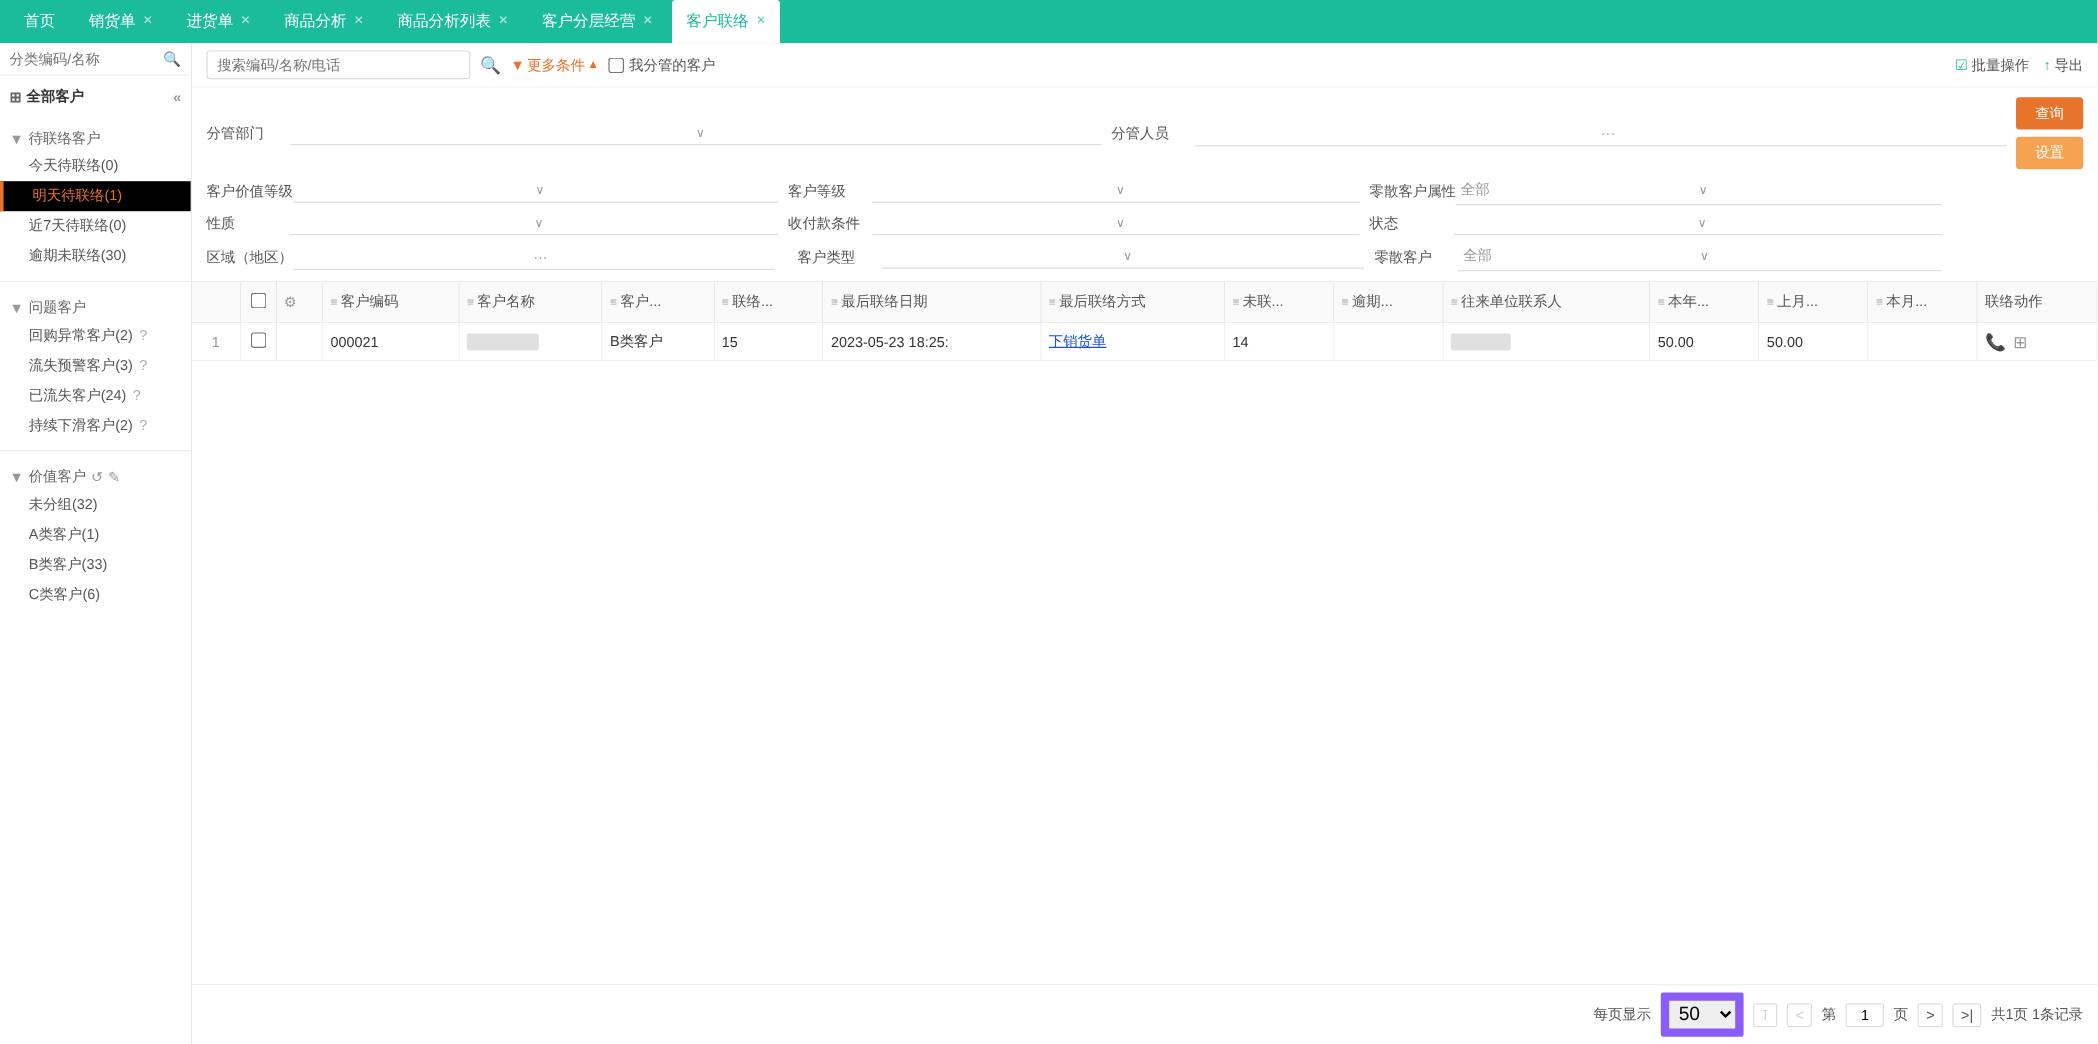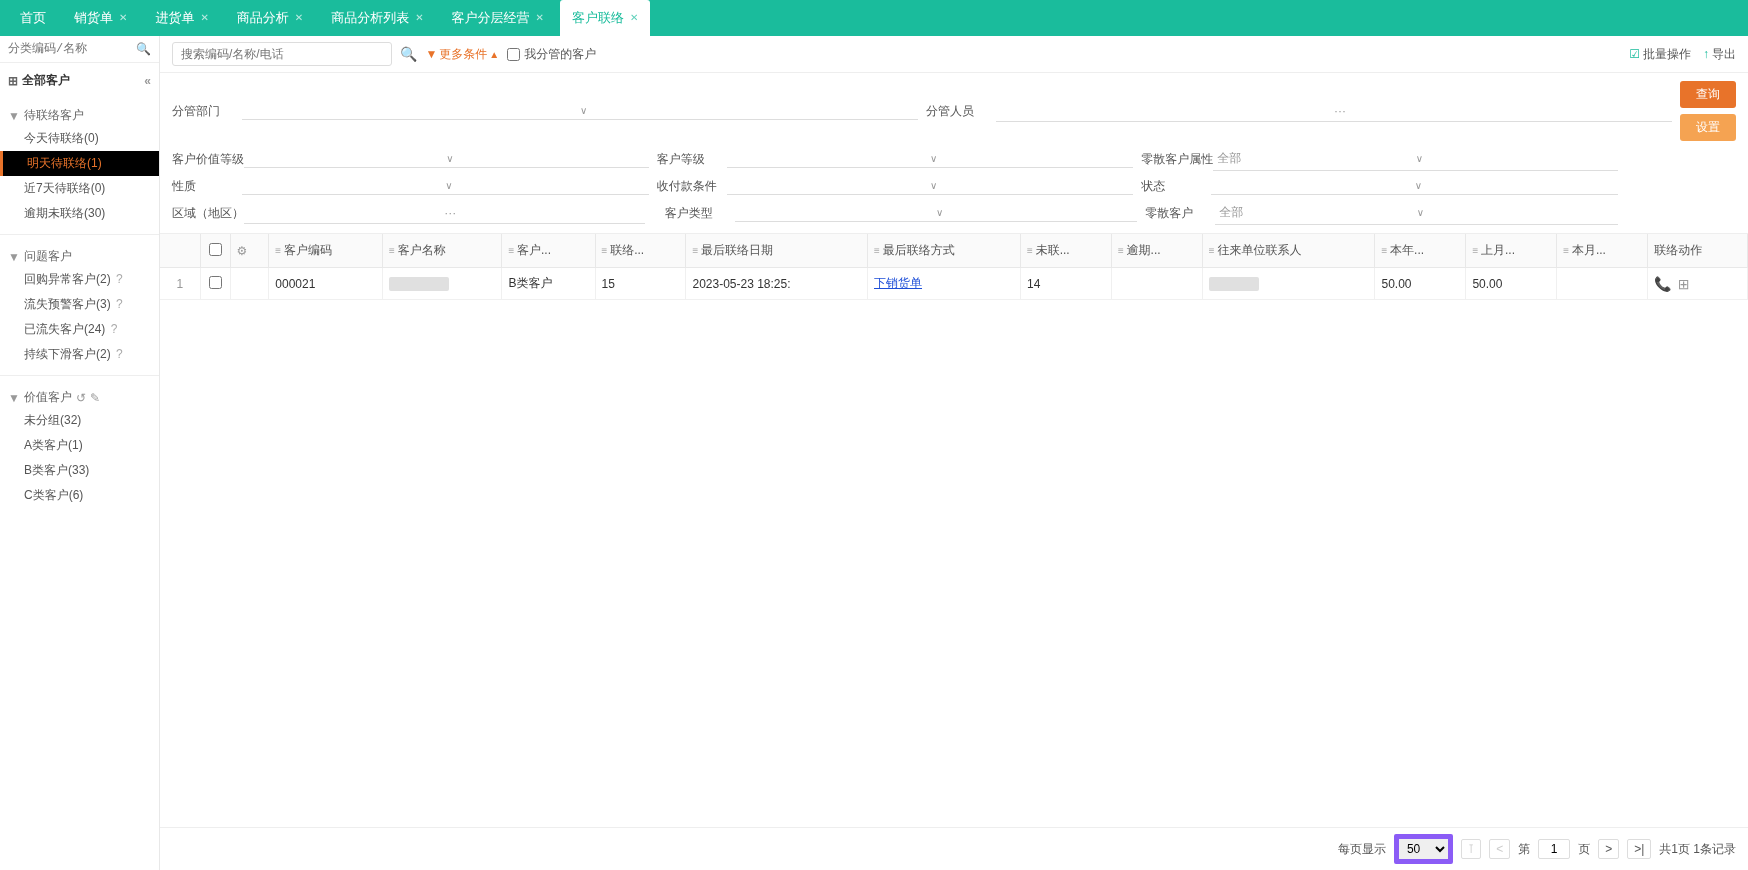--- a/index.html
+++ b/index.html
@@ -56,21 +56,20 @@
       align-items: center;
       padding: 6px 8px;
       border-bottom: 1px solid #eee;
     }
     .sidebar-search input {
       border: none;
       outline: none;
       width: 100%;
       font-size: 12px;
       color: #8b5cf6;
-      font-family: Liberation Mono, monospace;
     }
     .sidebar-search .search-icon {
       color: #999;
       margin-left: 4px;
       cursor: pointer;
     }
     .sidebar-section {
       padding: 4px 0;
     }
     .sidebar-header {
@@ -320,24 +319,24 @@
       border-top: 1px solid #eee;
       padding: 6px 12px;
       display: flex;
       align-items: center;
       justify-content: flex-end;
       gap: 8px;
       font-size: 12px;
       color: #555;
     }
     .pagination select {
-      border: 5px solid #8b5cf6;
+      border: 7px solid #8b5cf6;
       border-radius: 2px;
       padding: 2px 4px;
-      font-size: 12px;
+      font-size: 16px;
     }
     .pagination-btn {
       background: none;
       border: 1px solid #ddd;
       border-radius: 2px;
       padding: 2px 6px;
       cursor: pointer;
       font-size: 12px;
       color: #555;
     }

